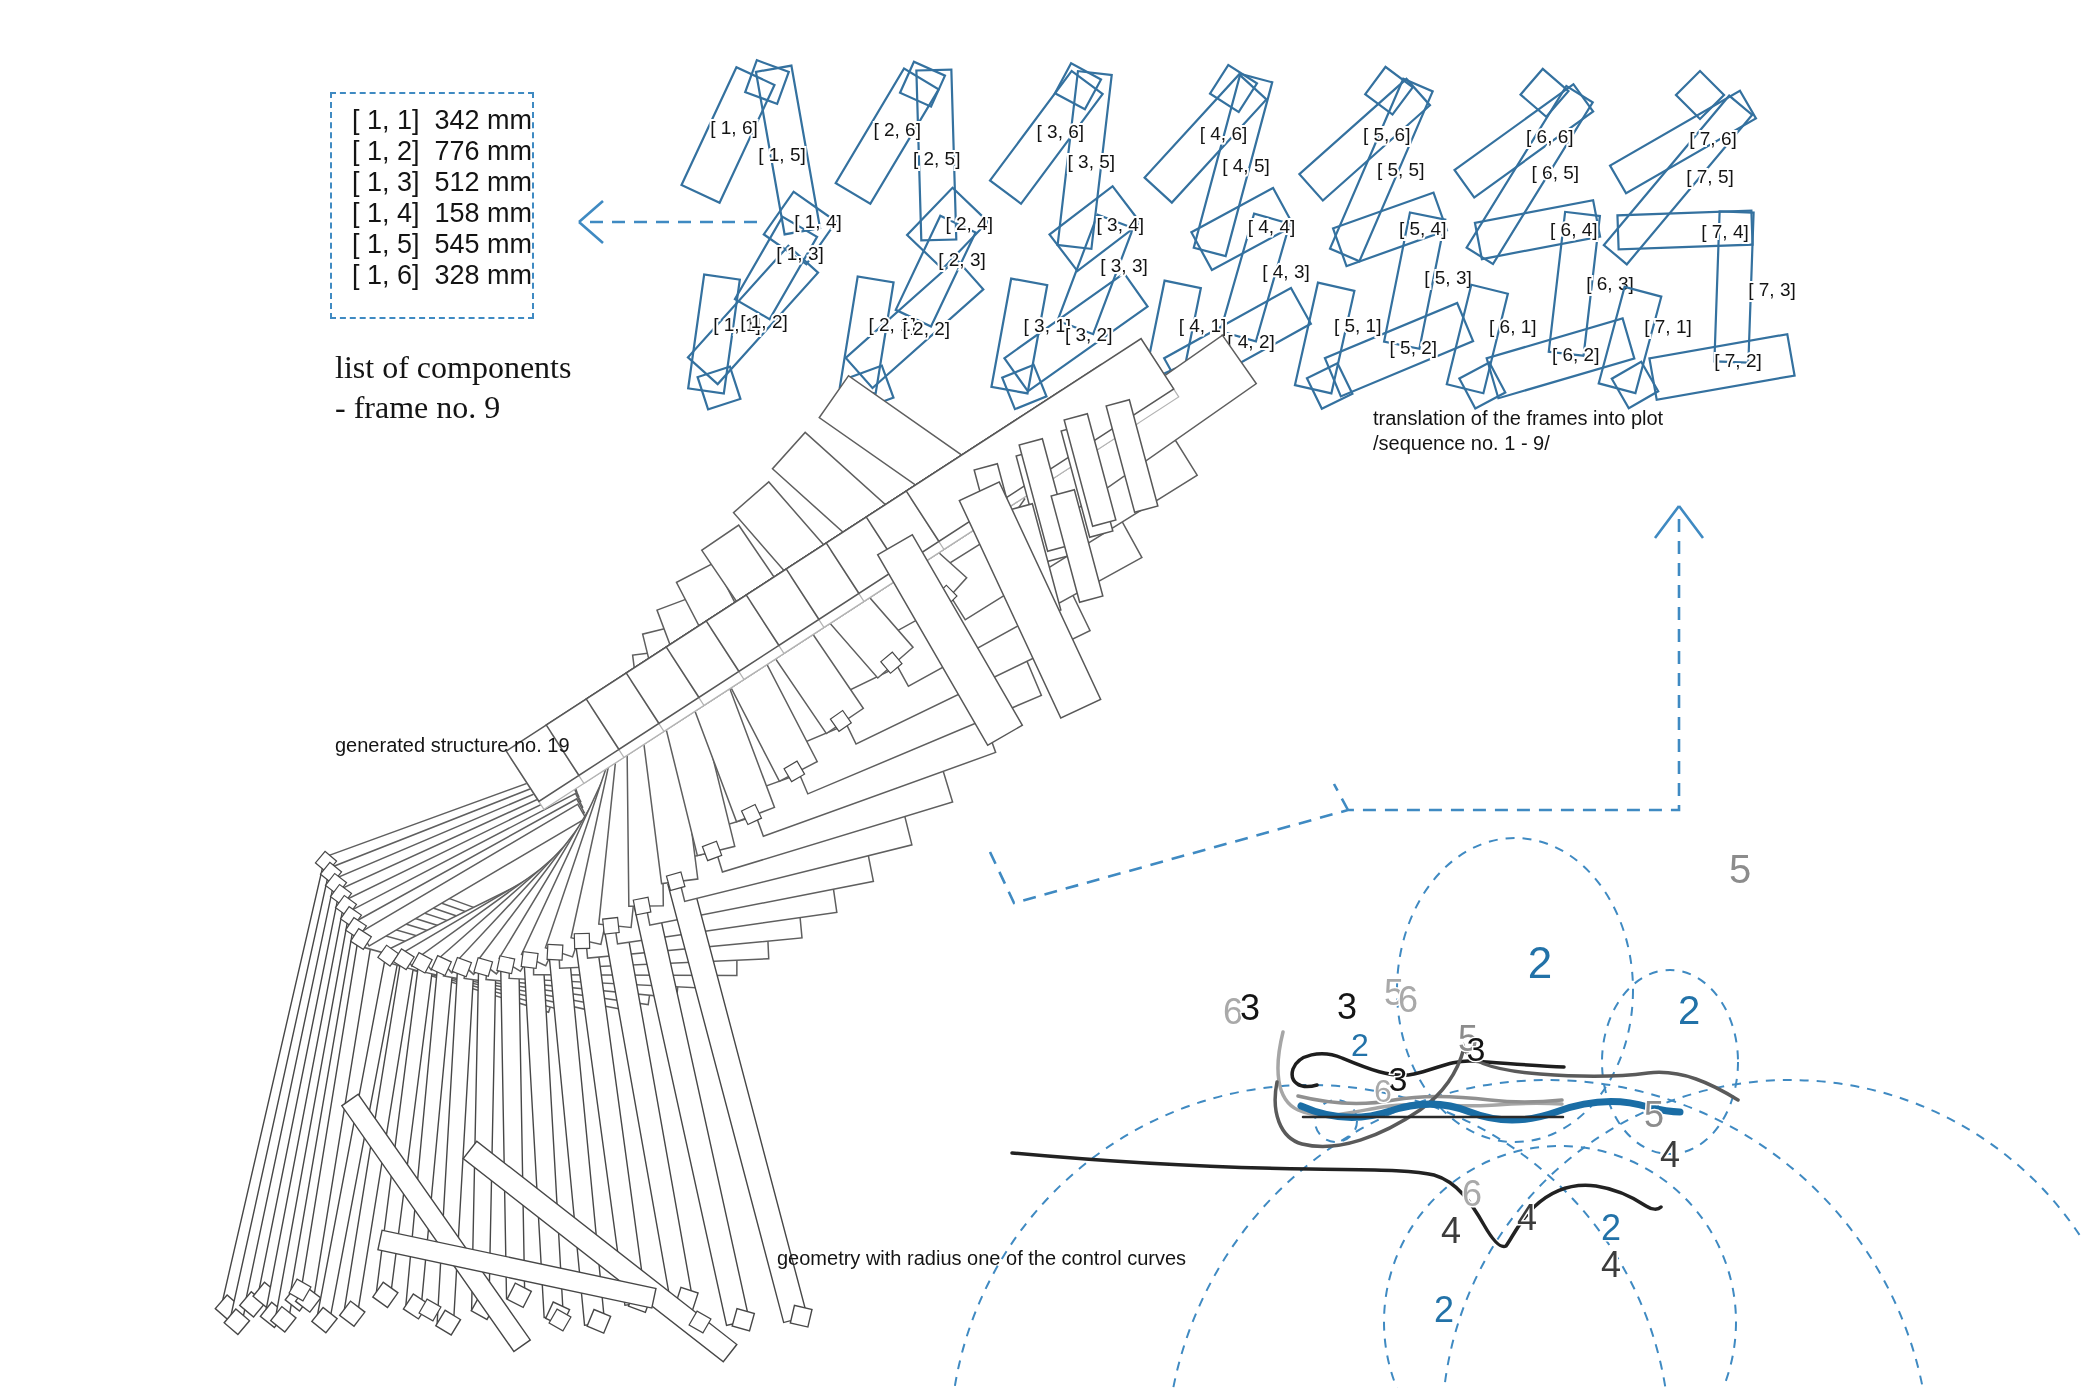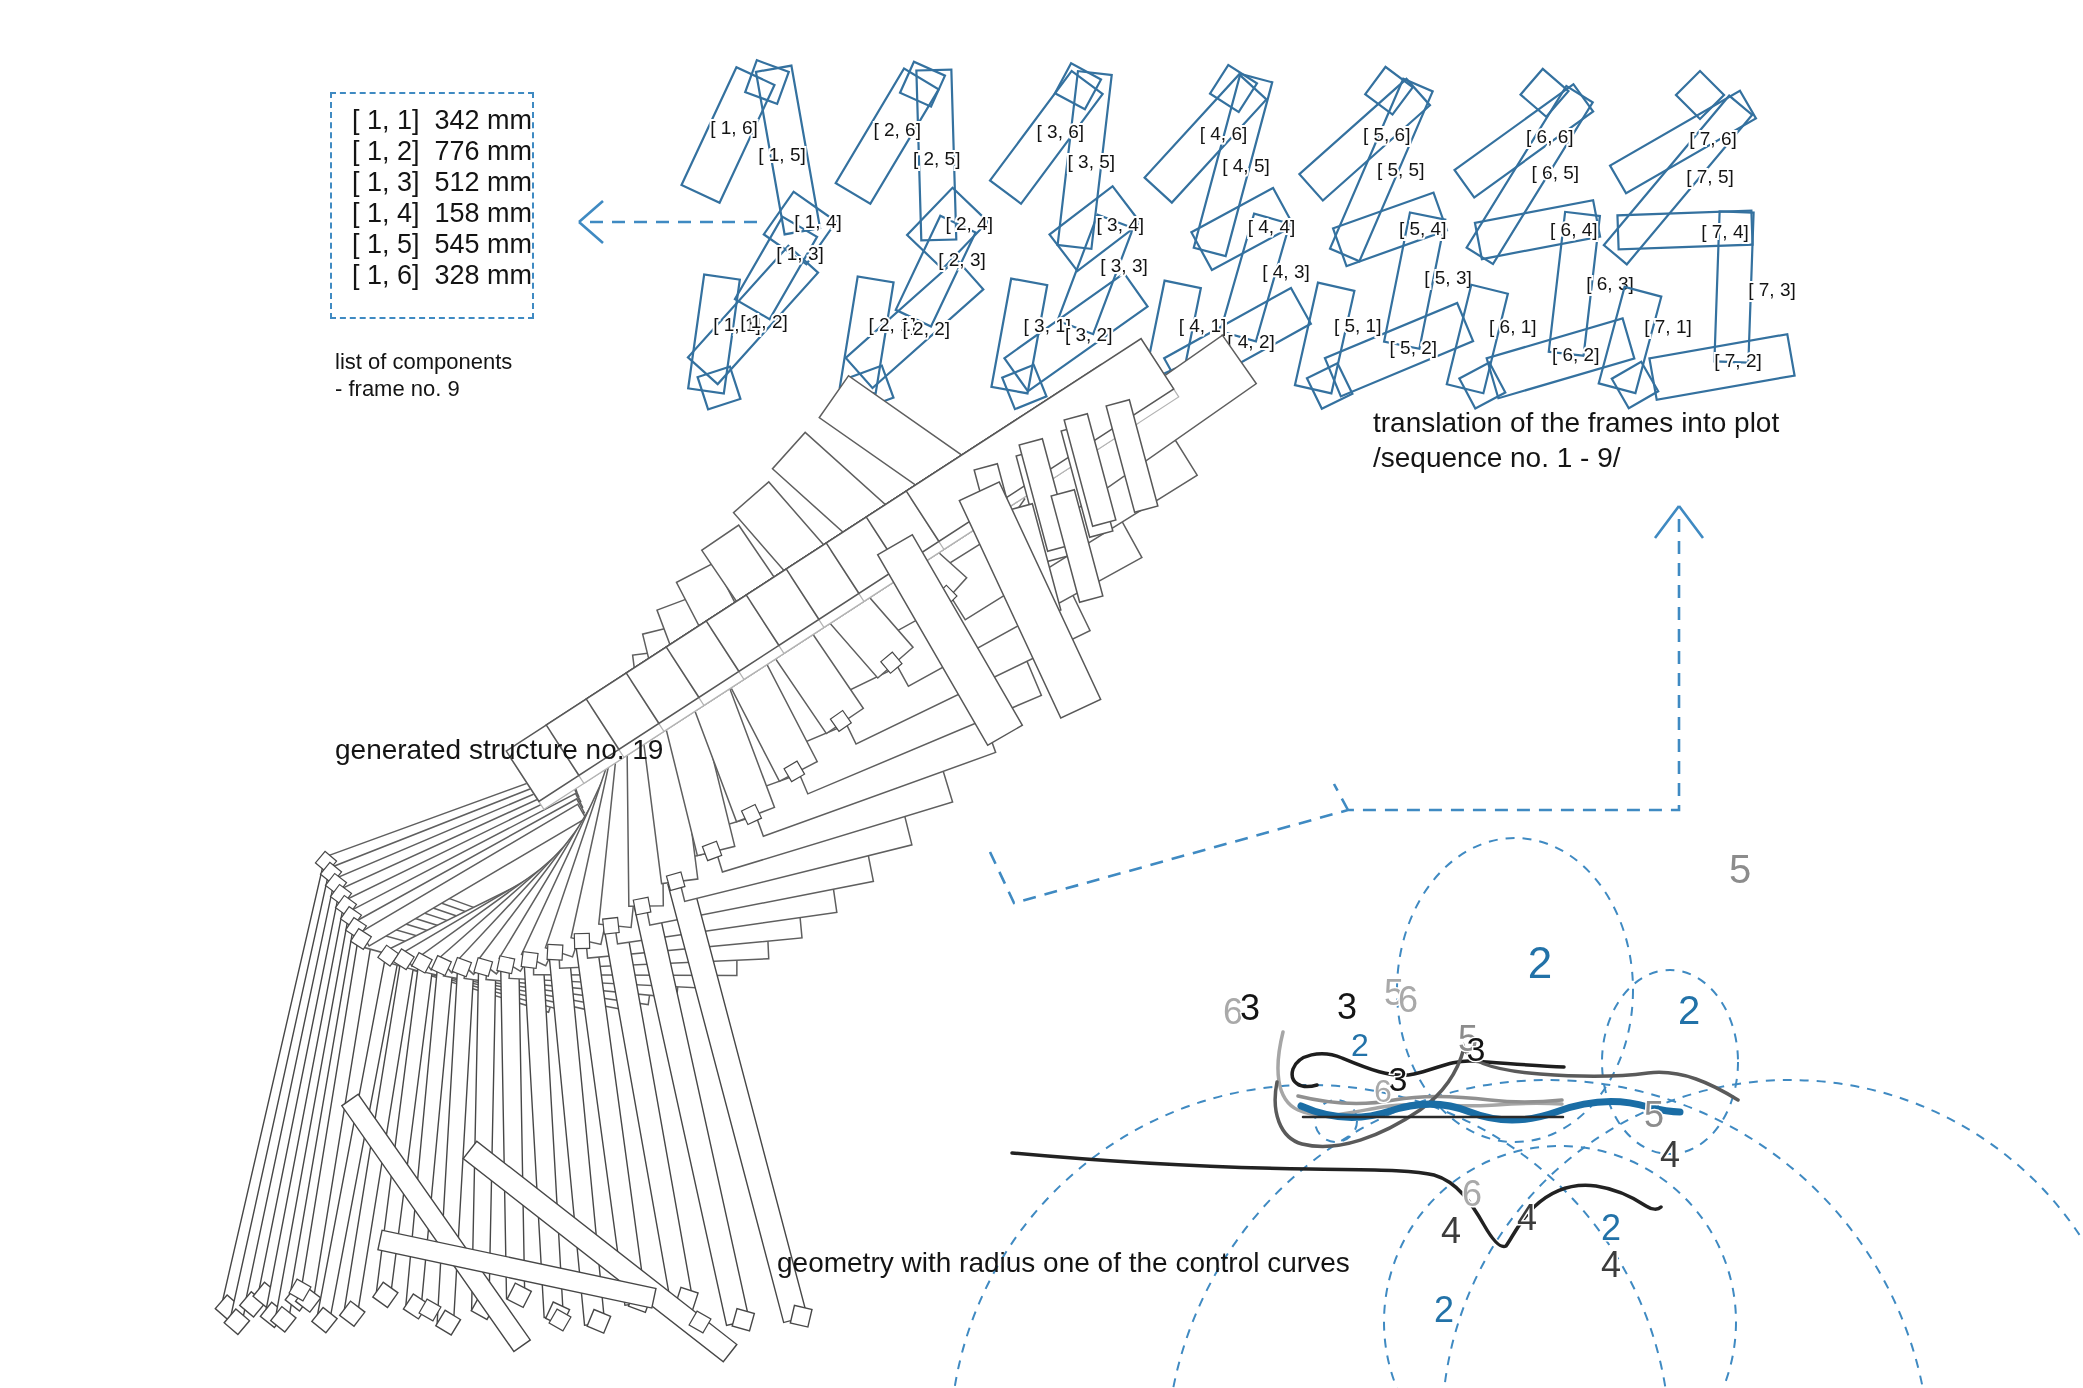--- a/index.html
+++ b/index.html
@@ -1,19 +1,19 @@
 <!DOCTYPE html>
 <html><head>
 <meta charset="utf-8">
 <style>
   html,body{margin:0;padding:0;background:#e8e8e8;}
   #stage{position:relative;width:2083px;height:1388px;background:#fff;margin:0 auto;
          font-family:"Liberation Sans", sans-serif;overflow:hidden;}
   #scene{position:absolute;left:0;top:0;}
-  .caption{position:absolute;color:#141414;font-size:28px;line-height:1.24;letter-spacing:0;}
+  .caption{position:absolute;color:#141414;font-size:20px;line-height:1.24;letter-spacing:0;}
   #component-list{position:absolute;left:330px;top:92px;width:204px;height:227px;
     border:2.5px dashed #3f8ac2;box-sizing:border-box;padding-top:11px;}
   .comp-row{display:flex;align-items:baseline;font-size:27px;color:#141414;height:31px;padding-left:20px;}
   .comp-id{width:97px;white-space:pre;}
   .comp-val{white-space:pre;}
   svg text{font-family:"Liberation Sans", sans-serif;}
   .frame-label{font-size:19px;fill:#141414;paint-order:stroke;stroke:#ffffff;stroke-width:4px;}
   .num{paint-order:stroke;stroke:#ffffff;stroke-width:3px;}
 </style>
 </head>
@@ -833,21 +833,21 @@
       <div class="comp-row">
         <span class="comp-id">[ 1, 5]</span>
         <span class="comp-val">545 mm</span>
       </div>
       <div class="comp-row">
         <span class="comp-id">[ 1, 6]</span>
         <span class="comp-val">328 mm</span>
       </div>
     </div>
 
-  <div class="caption" style="left:335px;top:348px;font-size:22px;">
+  <div class="caption" style="left:335px;top:348px;font-size:32px;font-family:Liberation Serif, serif;">
     <div>list of components</div>
     <div>- frame no. 9</div>
   </div>
 
   <div class="caption" style="left:335px;top:733px;">generated structure no. 19</div>
 
   <div class="caption" style="left:1373px;top:406px;">
     <div>translation of the frames into plot</div>
     <div>/sequence no. 1 - 9/</div>
   </div>

